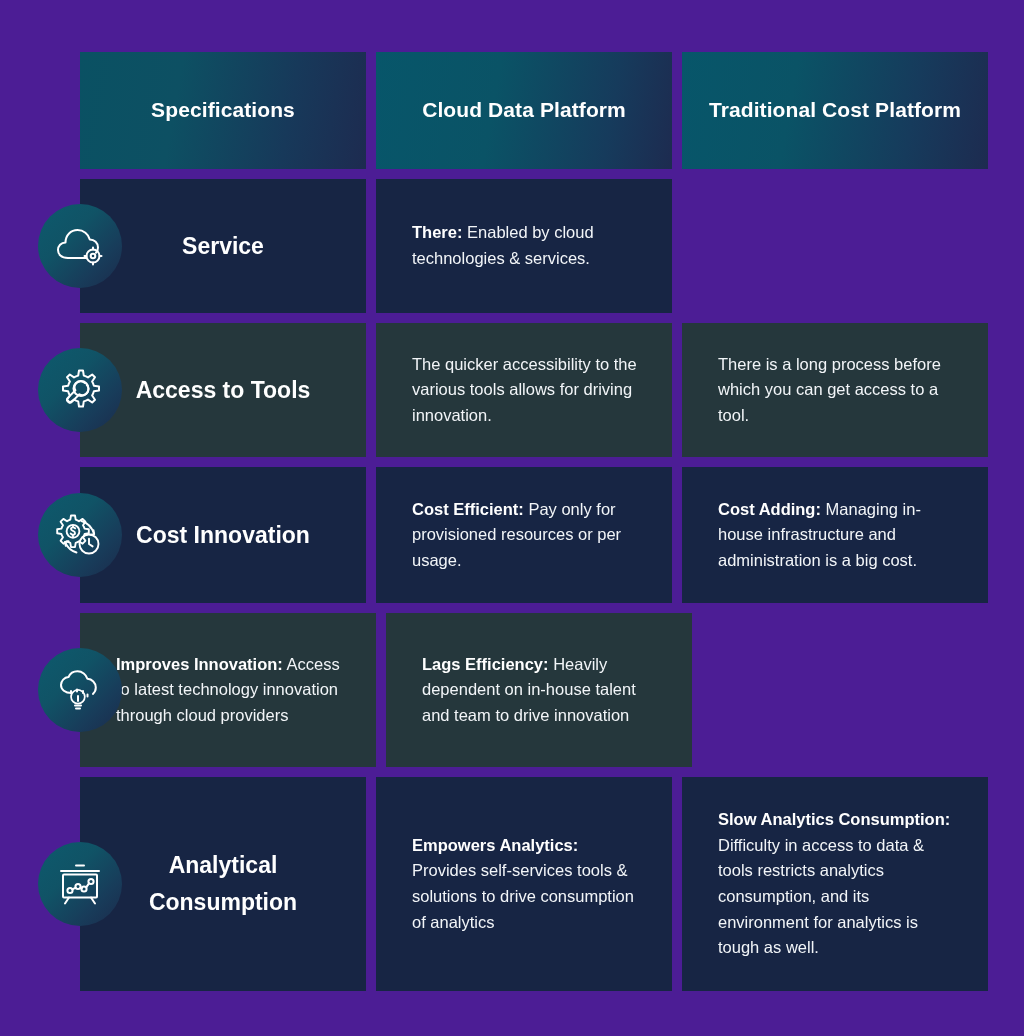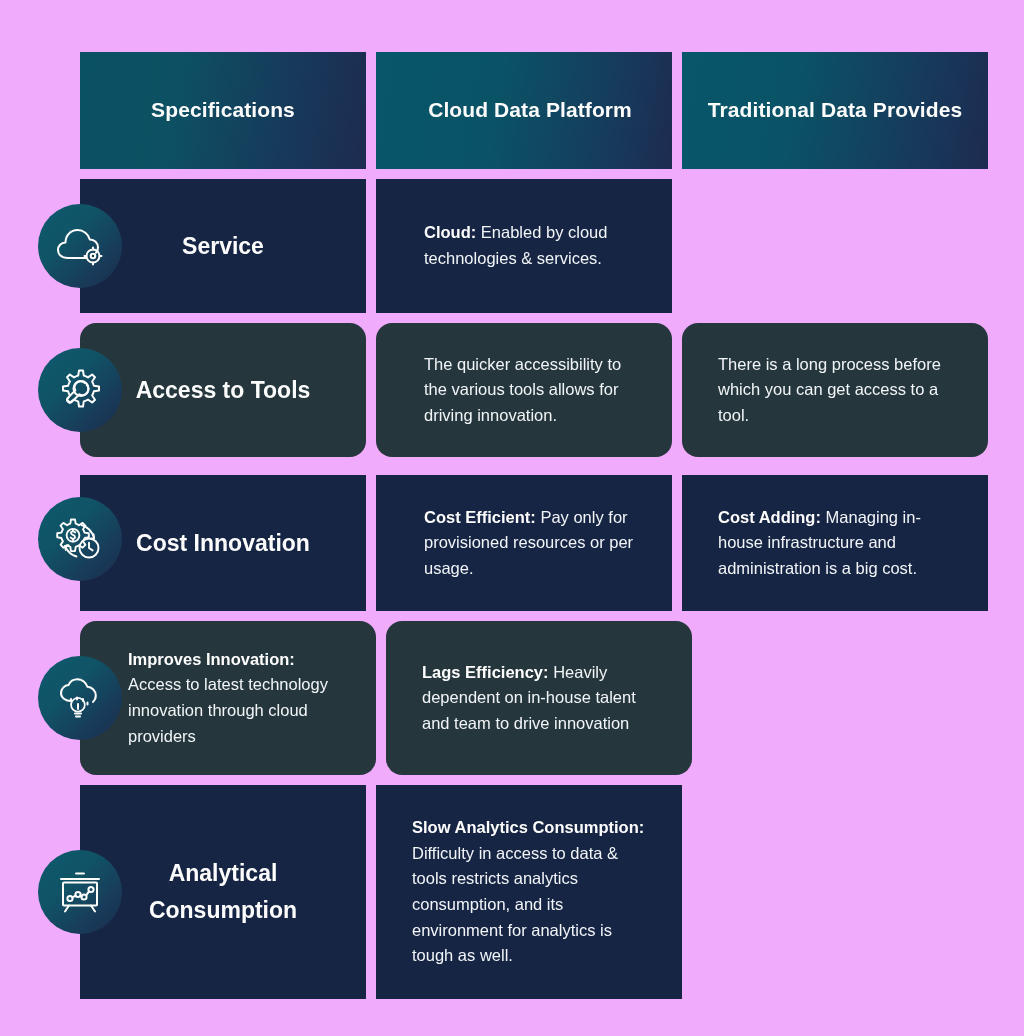--- a/index.html
+++ b/index.html
@@ -11,21 +11,21 @@
     width: 1024px;
     height: 1036px;
     font-family: "Liberation Sans", sans-serif;
     overflow: hidden;
   }
 
   #comparison-table {
     position: relative;
     width: 1024px;
     height: 1036px;
-    background: #f0abfc;
+    background: #4c1d95;
   }
 
   .grid {
     position: absolute;
     left: 80px;
     top: 52px;
     width: 908px;
     display: flex;
     flex-direction: column;
     gap: 10px;
@@ -37,21 +37,21 @@
     position: relative;
   }
 
   .cell {
     box-sizing: border-box;
     display: flex;
     align-items: center;
   }
 
   .col-spec { width: 286px; flex: 0 0 286px; }
-  .col-cloud { width: 296px; flex: 0 0 296px; padding-left: 12px; }
+  .col-cloud { width: 296px; flex: 0 0 296px; }
   .col-trad { width: 306px; flex: 0 0 306px; }
 
   
   .header-row .cell {
     height: 117px;
     justify-content: center;
     background: linear-gradient(100deg, #0a5163 0%, #0d5063 34%, #17395a 72%, #1d2b50 100%);
   }
   .header-row .col-cloud {
     background: linear-gradient(100deg, #07566a 0%, #0a5366 40%, #163b5c 78%, #1d2b50 100%);
@@ -63,25 +63,25 @@
     color: #ffffff;
     font-size: 21px;
     font-weight: bold;
     text-align: center;
     line-height: 1.36;
     letter-spacing: .1px;
   }
 
   
   .row-navy .cell { background: #172544; }
-  .row-slate .cell { background: #25373c; border-radius: 16px; }
+  .row-slate .cell { background: #25373c; }
 
   .row-1 .cell { height: 134px; }
   .row-2 .cell { height: 134px; }
-  .row-3 .cell { height: 136px; margin-top: 8px; }
+  .row-3 .cell { height: 136px; }
   .row-4 .cell { height: 154px; align-items: center; }
   .row-5 .cell { height: 214px; justify-content: center; }
 
   .spec-label {
     width: 100%;
     text-align: center;
     color: #ffffff;
     font-size: 23px;
     font-weight: bold;
     line-height: 1.6;
@@ -123,39 +123,39 @@
   <div class="grid">
 
     <div class="row header-row">
       <div class="cell col-spec">
         <div class="header-title">Specifications</div>
       </div>
       <div class="cell col-cloud">
         <div class="header-title">Cloud Data Platform</div>
       </div>
       <div class="cell col-trad">
-        <div class="header-title">Traditional Data Provides</div>
+        <div class="header-title">Traditional Cost Platform</div>
       </div>
     </div>
 
     <div class="row row-1 row-navy">
       <div class="icon-badge">
         <svg width="50" height="42" viewBox="0 0 50 42" fill="none" stroke="#ffffff" stroke-width="2" stroke-linecap="round" stroke-linejoin="round">
           <path d="M13 33 C6 33 3 29 3 25 C3 21 6 17.5 10.5 17.5 C10.5 10 16 5 22.5 5 C28.5 5 33.5 9 34.8 14.5 C39.5 14.5 43 18 43 22.5 C43 24.5 42.3 26.3 41 27.7"></path>
           <path d="M13 33 L31 33"></path>
           <circle cx="38" cy="31" r="6.5"></circle>
           <circle cx="38" cy="31" r="2.3"></circle>
           <path d="M38 22.5 L38 24.5 M38 37.5 L38 39.5 M46.5 31 L44.5 31 M31.5 31 L29.5 31"></path>
         </svg>
       </div>
       <div class="cell col-spec">
         <div class="spec-label">Service</div>
       </div>
       <div class="cell col-cloud">
-        <div class="desc"><b>Cloud:</b><span> Enabled by cloud technologies &amp; services.</span></div>
+        <div class="desc"><b>There:</b><span> Enabled by cloud technologies &amp; services.</span></div>
       </div>
     </div>
 
     <div class="row row-2 row-slate">
       <div class="icon-badge">
         <svg width="46" height="46" viewBox="0 0 46 46" fill="none" stroke="#ffffff" stroke-width="2" stroke-linecap="round" stroke-linejoin="round">
           <path d="M22 3.5 L26 3.5 L26.8 8.6 C28.3 9 29.7 9.6 31 10.4 L35.2 7.5 L38 10.3 L35.1 14.5 C35.9 15.8 36.5 17.2 36.9 18.7 L42 19.5 L42 23.5 L36.9 24.3 C36.5 25.8 35.9 27.2 35.1 28.5 L38 32.7 L35.2 35.5 L31 32.6 C29.7 33.4 28.3 34 26.8 34.4 L26 39.5 L22 39.5 L21.2 34.4 C19.7 34 18.3 33.4 17 32.6 L12.8 35.5 L10 32.7 L12.9 28.5 C12.1 27.2 11.5 25.8 11.1 24.3 L6 23.5 L6 19.5 L11.1 18.7 C11.5 17.2 12.1 15.8 12.9 14.5 L10 10.3 L12.8 7.5 L17 10.4 C18.3 9.6 19.7 9 21.2 8.6 Z"></path>
           <circle cx="24" cy="21.5" r="7.5"></circle>
           <path d="M28 16 C25.6 13.6 21.8 13.6 19.4 16 C17.4 18 17.1 21 18.4 23.3 L10.6 31.1 C9.7 32 9.7 33.4 10.6 34.3 L11.4 35.1 C12.3 36 13.7 36 14.6 35.1 L22.4 27.3 C24.7 28.6 27.7 28.3 29.7 26.3 C32.1 23.9 32.1 20.1 29.7 17.7"></path>
         </svg>
@@ -224,19 +224,22 @@
           <circle cx="14" cy="28.5" r="2.6"></circle>
           <circle cx="22" cy="24.5" r="2.6"></circle>
           <circle cx="28" cy="27" r="2.6"></circle>
           <circle cx="35" cy="19.5" r="2.6"></circle>
           <path d="M16.4 27.4 L19.7 25.6 M24.4 25.6 L25.8 26.3 M30.2 25.3 L33 21.4"></path>
         </svg>
       </div>
       <div class="cell col-spec">
         <div class="spec-label">Analytical Consumption</div>
       </div>
+      <div class="cell col-cloud">
+        <div class="desc"><b>Empowers Analytics:</b><span> Provides self-services tools &amp; solutions to drive consumption of analytics</span></div>
+      </div>
       <div class="cell col-trad">
         <div class="desc"><b>Slow Analytics Consumption:</b><span> Difficulty in access to data &amp; tools restricts analytics consumption, and its environment for analytics is tough as well.</span></div>
       </div>
     </div>
 
   </div>
 </div>
 
 </body></html>

